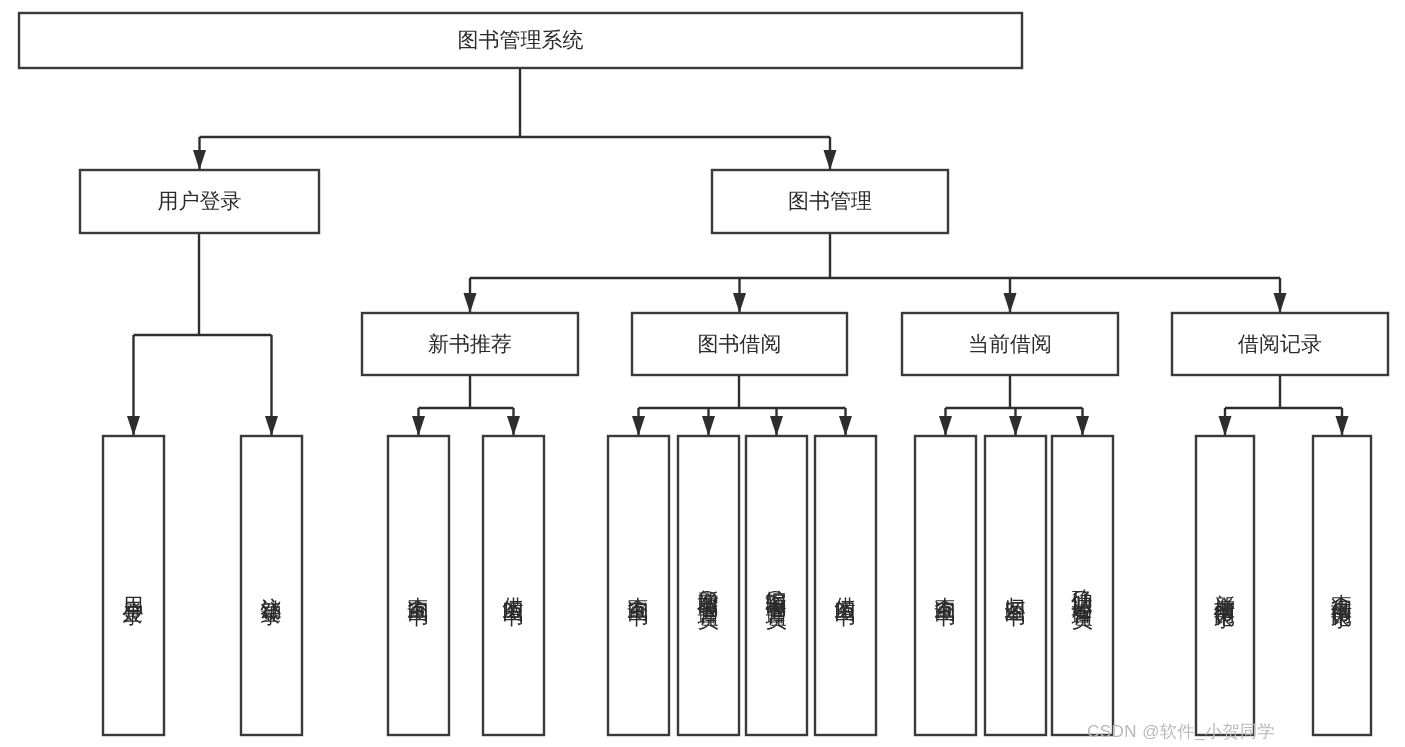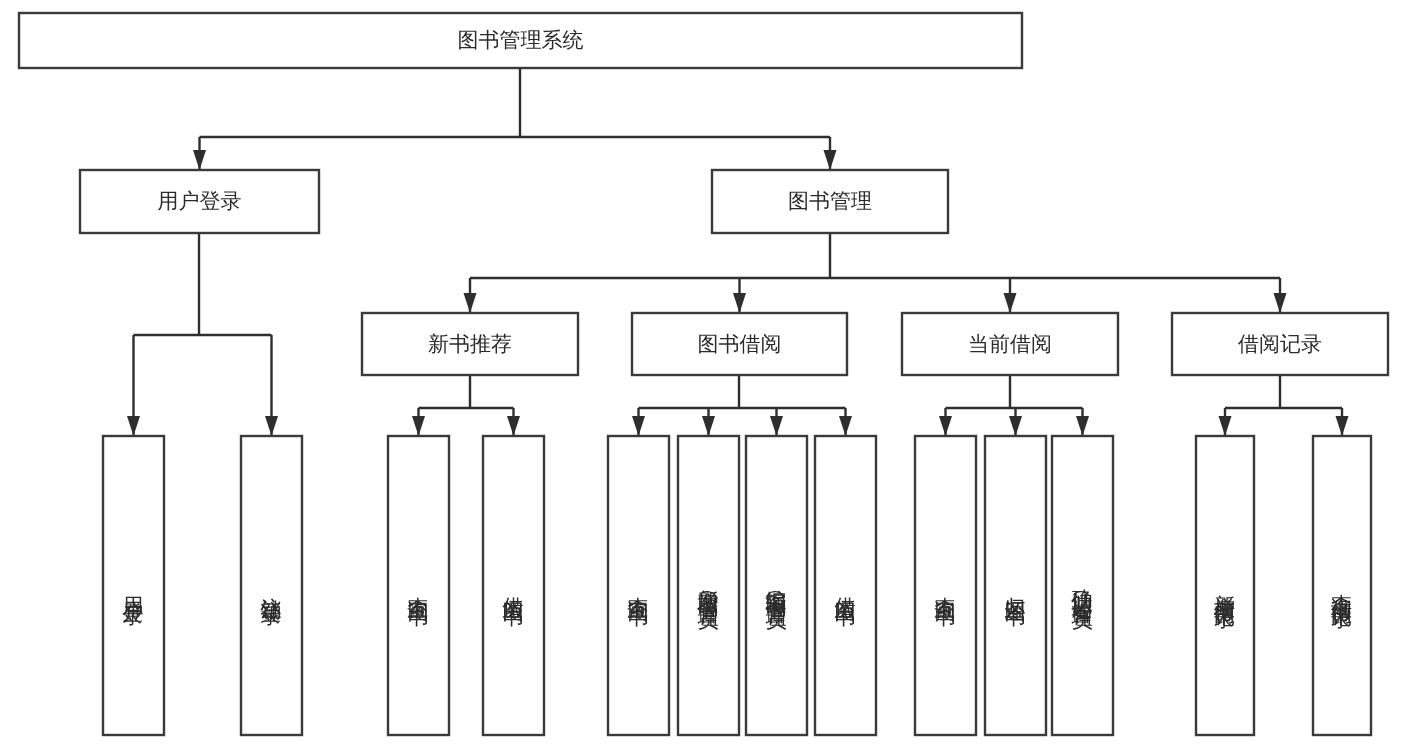--- a/index.html
+++ b/index.html
@@ -203,14 +203,15 @@
         <span>确认归还（管理员）</span>
       </div>
       <div class="vert-label-wrap" style="left: 1196px; top: 436px; width: 58px; height: 299px;">
         <span>新增借阅记录</span>
       </div>
       <div class="vert-label-wrap" style="left: 1313px; top: 436px; width: 58px; height: 299px;">
         <span>查询借阅记录</span>
       </div>
     </div>
 
+  <div id="watermark">CSDN @软件_小贺同学</div>
 
 </div>
 
 </body></html>

